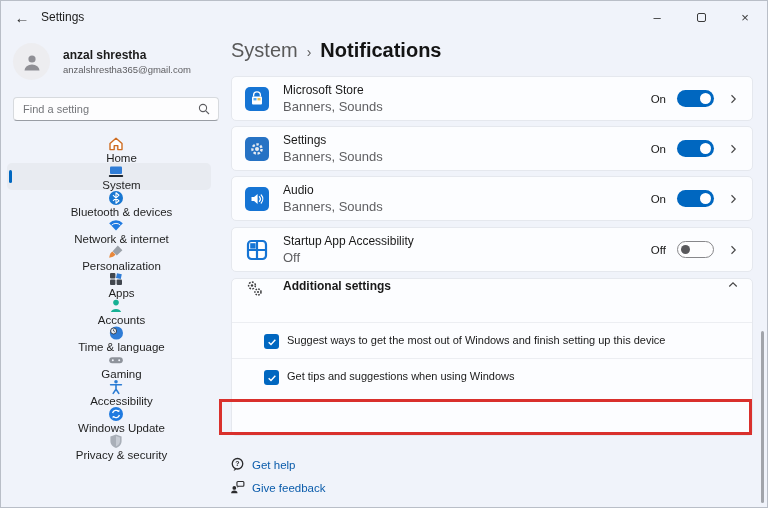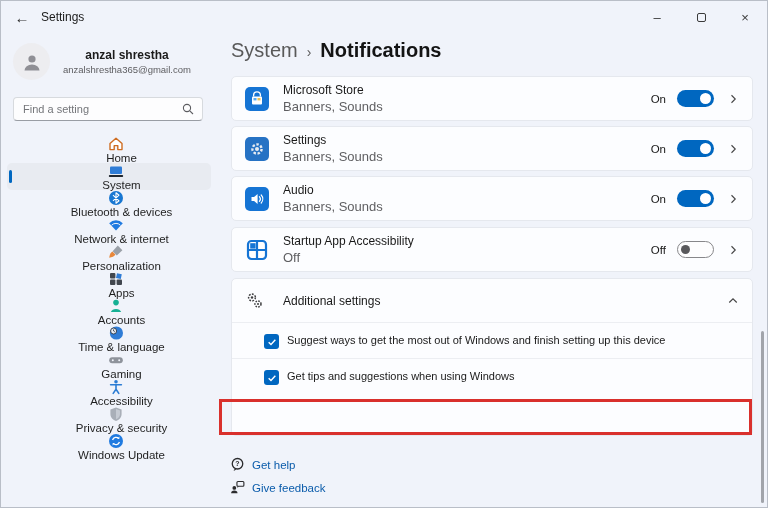--- a/index.html
+++ b/index.html
@@ -17,25 +17,25 @@
   .tb-controls { position:absolute; right:0; top:0; height:32px; display:flex; }
   .tb-btn { width:44px; height:32px; display:flex; align-items:center; justify-content:center;
             font-size:13px; color:#3a3a3a; }
   .max-glyph { width:9px; height:9px; border:1px solid #3a3a3a; border-radius:2px; }
 
   
   .sidebar { position:absolute; top:32px; left:0; width:216px; bottom:0; }
   .profile { position:absolute; top:10px; left:12px; display:flex; align-items:center; }
   .avatar { width:37px; height:37px; border-radius:50%; background:#ededf0; display:flex;
             align-items:center; justify-content:center; }
-  .profile-text { margin-left:13px;text-align:center; }
+  .profile-text { margin-left:13px; }
   .profile-name { font-size:12px; font-weight:bold; color:#1b1b1b; }
   .profile-email { font-size:9.5px; color:#5d5d60; margin-top:2px; }
 
-  .searchbox { position:absolute; top:64px; left:12px; width:190px; height:24px; background:#fdfdfe;
+  .searchbox { position:absolute; top:64px; left:12px; width:206px; height:24px; background:#fdfdfe;
                border:1px solid #d7dade; border-bottom-color:#999da4; border-radius:4px;
                display:flex; align-items:center;gap:12px; }
   .searchbox input { flex:1; border:none; outline:none; background:transparent; font-family:inherit;
                      font-size:11px; color:#333; padding:0 4px 0 9px; }
   .searchbox input::placeholder { color:#74767a; }
   .search-icon { margin-right:8px; display:flex; }
 
   .nav { position:absolute; top:103px; left:0; right:0; }
   .nav-item { position:relative; height:27px; margin:0 6px; display:flex; align-items:center;
               padding-left:14px; border-radius:5px; cursor:pointer;flex-direction:column; }
@@ -61,21 +61,21 @@
   .app-sub { font-size:13px; color:#5f5f62; margin-top:2px; }
   .row-right { display:flex; align-items:center; }
   .state-label { font-size:11.5px; color:#191919; margin-right:11px; }
   .toggle { width:37px; height:17px; border-radius:9px; position:relative; cursor:pointer; }
   .toggle.on { background:#0067C0; }
   .toggle.on .knob { position:absolute; right:3px; top:3px; width:11px; height:11px; border-radius:50%; background:#ffffff; }
   .toggle.off { background:#fdfdfe; border:1px solid #87878a; }
   .toggle.off .knob { position:absolute; left:3px; top:3px; width:9px; height:9px; border-radius:50%; background:#59595c; }
   .chev { margin-left:13px; display:flex; }
 
-  .group-header { display:flex; align-items:center; height:43px; padding:0 13px; cursor:pointer; }
+  .group-header { display:flex; align-items:flex-start; height:43px; padding:0 13px; cursor:pointer;font-weight:bold; }
   .group-icon { width:20px; height:20px; display:flex; }
   .group-label { margin-left:18px; font-size:12px; color:#191919; flex:1; }
   .cb-row { display:flex; align-items:flex-start; padding:10px 40px 8px 32px; border-top:1px solid #eceef2;
             cursor:pointer; }
   .checkbox { width:15px; height:15px; flex:0 0 15px; border-radius:3px; background:#0067C0;
               display:flex; align-items:center; justify-content:center; margin-top:1px; cursor:pointer; }
   .cb-label { margin-left:8px; font-size:11px; line-height:1.45; color:#1a1a1a; max-width:430px; }
 
   .footer-link { position:absolute; left:12px; display:flex; align-items:center; cursor:pointer; }
   .fl-icon { width:17px; display:flex; justify-content:center; }
@@ -223,36 +223,36 @@
           <svg width="16" height="16" viewBox="0 0 16 16">
               <circle cx="8" cy="2.8" r="1.8" fill="#2b7cd3"></circle>
               <path d="M2.6 5.8 h10.8 M8 5.8 v4.4 M8 10.2 l-2.8 4.2 M8 10.2 l2.8 4.2" stroke="#2b7cd3" stroke-width="1.6" fill="none" stroke-linecap="round"></path>
             </svg>
         </span>
         <span class="nlabel">Accessibility</span>
       </div>
       <div class="nav-item">
         <span class="nicon">
           <svg width="16" height="16" viewBox="0 0 16 16">
-              <path d="M8 1.4 l5.6 2 v4.6 c0 3.6-2.6 6-5.6 7 -3-1-5.6-3.4-5.6-7 V3.4 z" fill="#a9afb8"></path>
-              <path d="M8 3 l4 1.4 v3.7 c0 2.6-1.8 4.4-4 5.2 z" fill="#c6cbd3"></path>
-            </svg>
-        </span>
-        <span class="nlabel">Privacy &amp; security</span>
-      </div>
-      <div class="nav-item">
-        <span class="nicon">
-          <svg width="16" height="16" viewBox="0 0 16 16">
               <circle cx="8" cy="8" r="7" fill="#1f7ae0"></circle>
               <path d="M4.6 7 a3.6 3.6 0 0 1 6.2-1.4 M11.4 9 a3.6 3.6 0 0 1-6.2 1.4" fill="none" stroke="#fff" stroke-width="1.3"></path>
               <path d="M11.4 3.6 v2.2 h-2.2 z" fill="#fff"></path>
               <path d="M4.6 12.4 v-2.2 h2.2 z" fill="#fff"></path>
             </svg>
         </span>
         <span class="nlabel">Windows Update</span>
+      </div>
+      <div class="nav-item">
+        <span class="nicon">
+          <svg width="16" height="16" viewBox="0 0 16 16">
+              <path d="M8 1.4 l5.6 2 v4.6 c0 3.6-2.6 6-5.6 7 -3-1-5.6-3.4-5.6-7 V3.4 z" fill="#a9afb8"></path>
+              <path d="M8 3 l4 1.4 v3.7 c0 2.6-1.8 4.4-4 5.2 z" fill="#c6cbd3"></path>
+            </svg>
+        </span>
+        <span class="nlabel">Privacy &amp; security</span>
       </div>
     </div>
   </div>
 
   <div class="main">
     <div class="breadcrumb">
       <span class="bc-parent">System</span>
       <span class="bc-sep">›</span>
       <span class="bc-current">Notifications</span>
     </div>

